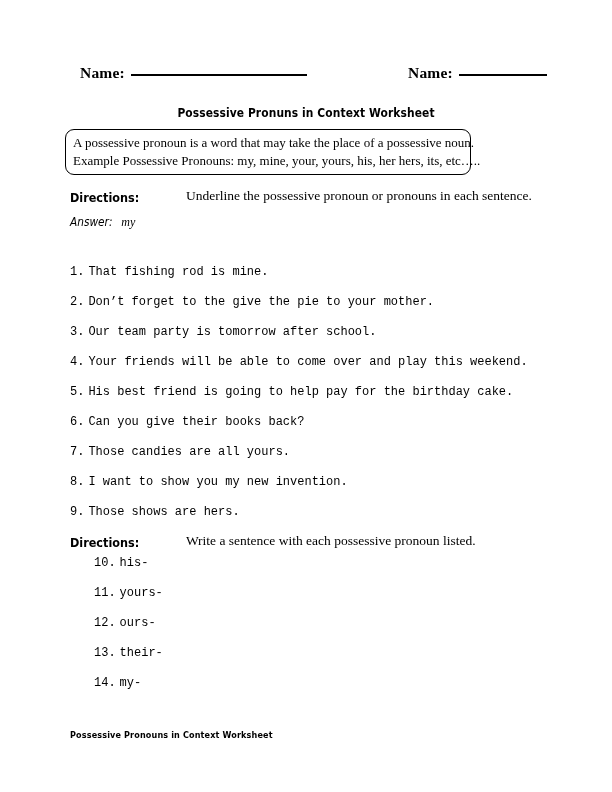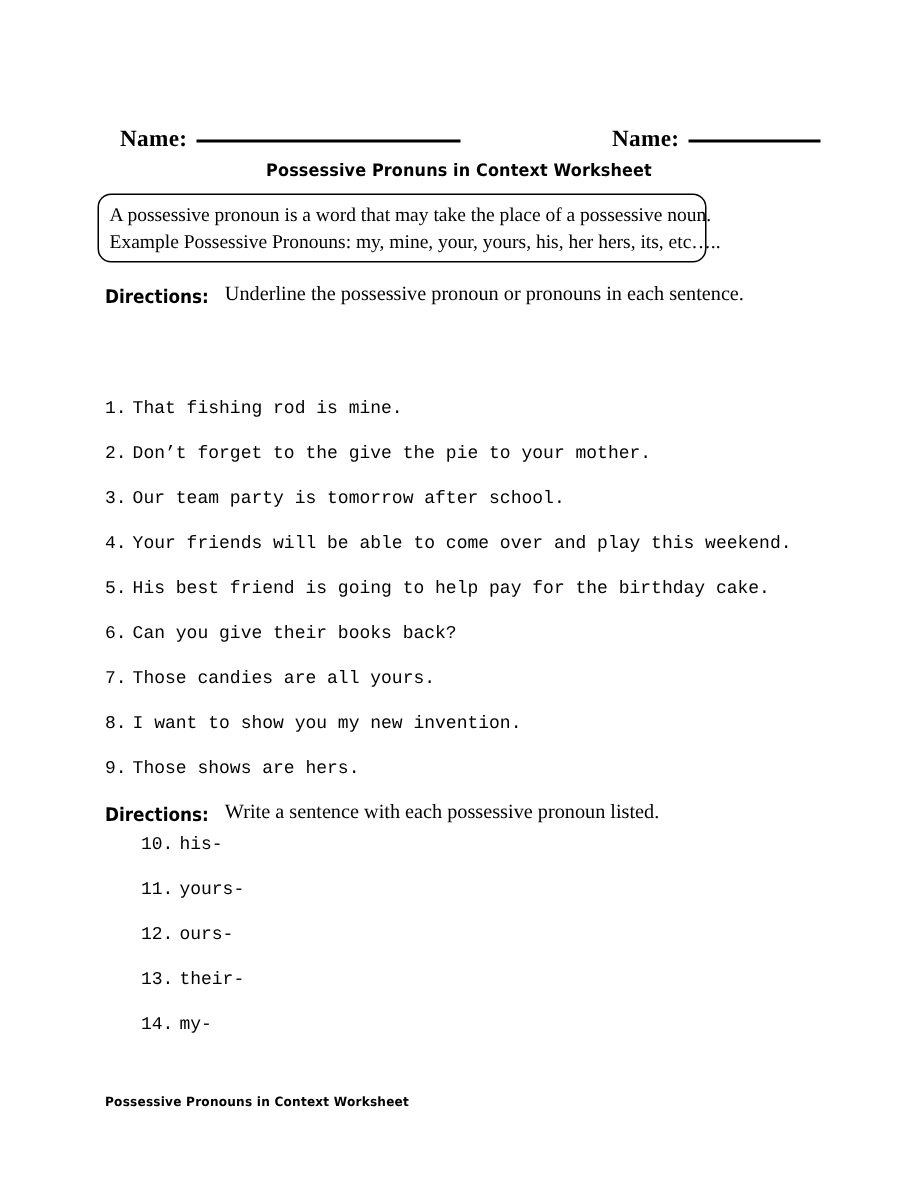--- a/index.html
+++ b/index.html
@@ -39,21 +39,20 @@
     top: 0;
     display: flex;
     align-items: baseline;
     white-space: nowrap;
   }
   .field-label {
     font-family: "Liberation Serif", serif;
     font-weight: bold;
     font-size: 15.5px;
     letter-spacing: 0.2px;
-    margin-top: 20px;
   }
   .field-rule {
     display: inline-block;
     border-bottom: 2px solid #000;
     margin-left: 6px;
     position: relative;
     top: -2px;
   }
   .rule-long { width: 176px; }
   .rule-short { width: 88px; }
@@ -108,20 +107,21 @@
     display: inline-block;
     position: relative;
     top: 1px;
     margin-right: 3px;
     
     clip-path: inset(12% 0 0 0);
   }
   .directions-text {
     font-family: "Liberation Serif", serif;
     font-size: 13.5px;
+    margin-left: 36px;
   }
   #directions-1 { top: 188px; }
   #directions-2 { top: 533px; }
 
   
   .example-block {
     position: absolute;
     left: 70px;
     top: 215px;
   }
@@ -203,20 +203,24 @@
     <div class="info-line">A possessive pronoun is a word that may take the place of a possessive noun.</div>
     <div class="info-line">Example Possessive Pronouns: my, mine, your, yours, his, her hers, its, etc…..</div>
   </div>
 
   <div class="directions-row" id="directions-1">
     <span class="directions-label">Directions:</span>
     <span class="directions-text">Underline the possessive pronoun or pronouns in each sentence.</span>
   </div>
 
   <div class="example-block">
+    <div class="example-row">
+      <span class="example-label">Answer:</span>
+      <span class="answer-text">my</span>
+    </div>
   </div>
 
   <div class="sentence-list" id="sentence-list-a">
     <div class="sentence-item">
       <span class="sentence-num">1.</span><span>That fishing rod is mine.</span>
     </div>
     <div class="sentence-item">
       <span class="sentence-num">2.</span><span>Don’t forget to the give the pie to your mother.</span>
     </div>
     <div class="sentence-item">

